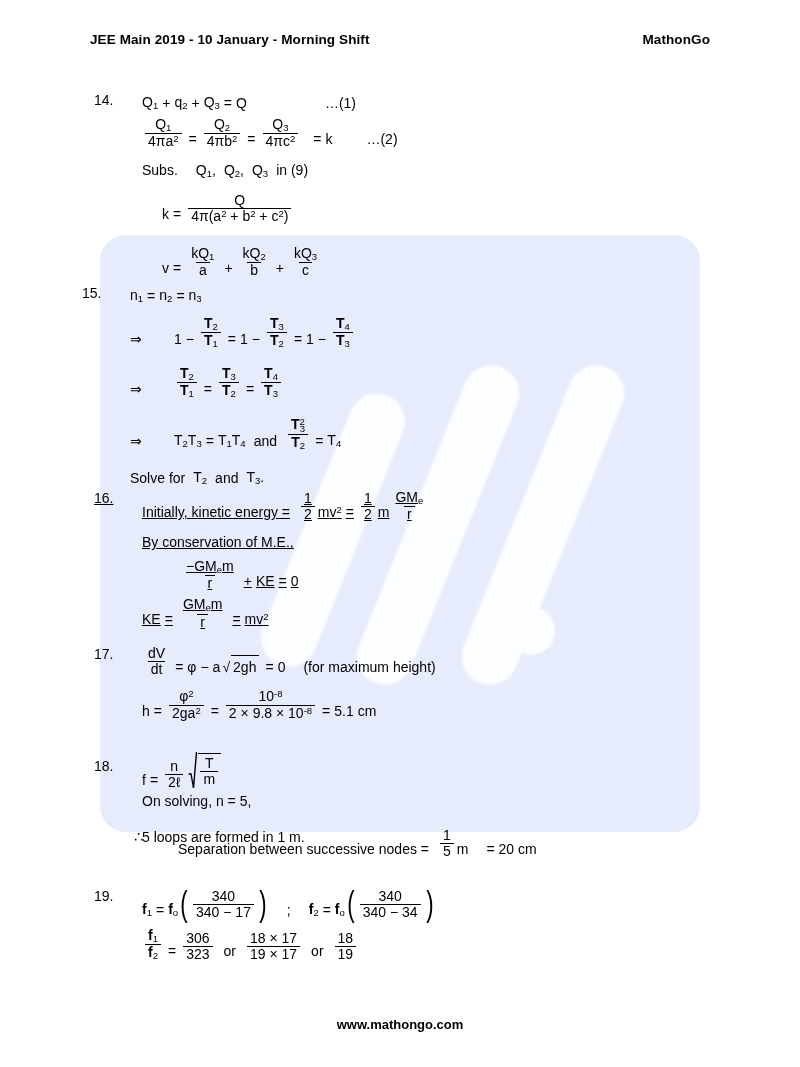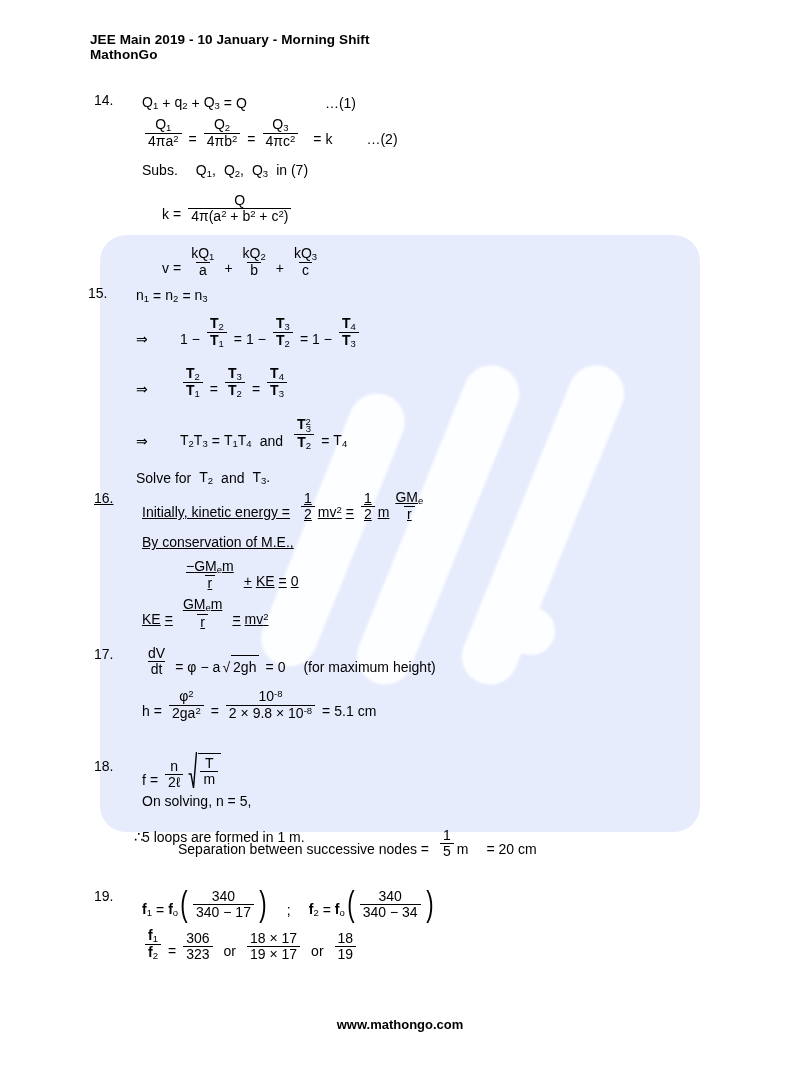--- a/index.html
+++ b/index.html
@@ -21,21 +21,20 @@
     position: absolute;
     top: 32px;
     left: 90px;
     right: 90px;
     display: flex;
     justify-content: space-between;
     align-items: baseline;
     font-size: 13.5px;
     font-weight: bold;
     letter-spacing: 0.1px;
-    flex-direction: column;
   }
 
   
   .highlight-panel {
     position: absolute;
     left: 100px;
     top: 235px;
     width: 600px;
     height: 597px;
     background: #e7ecfd;
@@ -216,21 +215,21 @@
 
       <div class="row" style="margin-top:10px;">
         <span>Subs.</span>
         <span class="gap-md"></span>
         <span><span>Q</span><sub>1</sub>,</span>
         <span class="gap-sm"></span>
         <span><span>Q</span><sub>2</sub>,</span>
         <span class="gap-sm"></span>
         <span><span>Q</span><sub>3</sub></span>
         <span class="gap-sm"></span>
-        <span>in (7)</span>
+        <span>in (9)</span>
       </div>
 
       <div class="row tall" style="margin-top:12px; margin-left:20px;">
         <span>k</span>
         <span class="op">=</span>
         <span class="frac">
           <span class="num">Q</span>
           <span class="den"><span>4</span><span>π</span>(<span>a</span><sup>2</sup> + <span>b</span><sup>2</sup> + <span>c</span><sup>2</sup>)</span>
         </span>
       </div>
@@ -250,21 +249,21 @@
         <span class="op">+</span>
         <span class="frac">
           <span class="num"><span>k</span><span>Q</span><sub>3</sub></span>
           <span class="den">c</span>
         </span>
       </div>
 
     </div>
   </div>
 
-  <div class="item" style="left:88px; top:285px;">
+  <div class="item" style="left:82px; top:285px;">
     <div class="qnum">15.</div>
     <div class="qbody">
 
       <div class="row">
         <span><span>n</span><sub>1</sub></span>
         <span class="op">=</span>
         <span><span>n</span><sub>2</sub></span>
         <span class="op">=</span>
         <span><span>n</span><sub>3</sub></span>
       </div>

